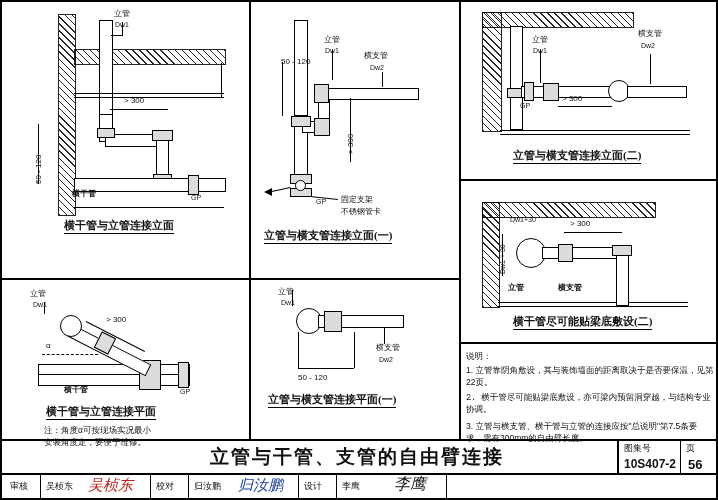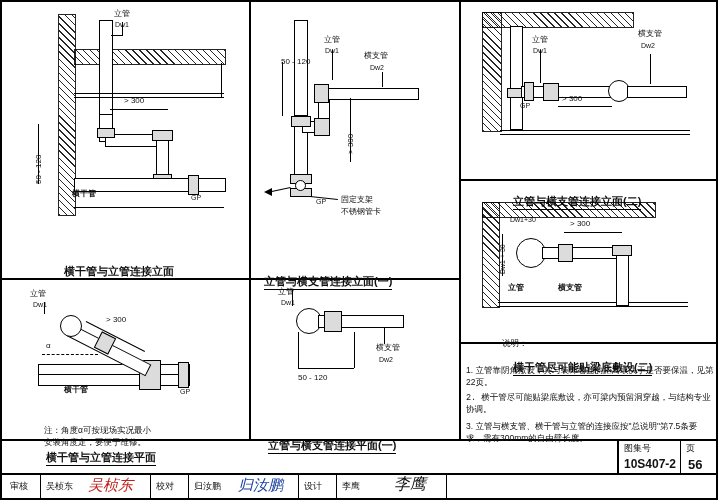--- a/index.html
+++ b/index.html
@@ -10,21 +10,21 @@
     color:#111;
     overflow:hidden;
   }
   #sheet{position:relative;width:718px;height:500px;box-sizing:border-box;border:2px solid #000;}
   .ln{position:absolute;background:#000;}
   .h{height:1px;}
   .v{width:1px;}
   .h2{height:2px;}
   .v2{width:2px;}
   .txt{position:absolute;white-space:nowrap;line-height:1.05;}
-  .cn{font-family:Liberation Sans, sans-serif;margin-top:46px;}
+  .cn{font-family:Liberation Serif, serif;}
   .cap{font-weight:bold;font-size:11px;}
   .capu{border-bottom:1px solid #000;padding-bottom:1px;}
   .sm{font-size:8px;}
   .xs{font-size:7px;}
   .md{font-size:9px;}
   .rot90{transform:rotate(-90deg);transform-origin:left top;}
   .hatch{
     position:absolute;
     background:repeating-linear-gradient(45deg,#000 0,#000 1px,transparent 1px,transparent 5px);
     border:1px solid #000;
@@ -249,26 +249,27 @@
     <div class="txt xs" style="left:279px;top:297px;">Dw1</div>
 
     <div class="ln v" style="left:382px;top:326px;height:16px;"></div>
     <div class="txt sm" style="left:374px;top:342px;">横支管</div>
     <div class="txt xs" style="left:377px;top:354px;">Dw2</div>
 
     <div class="txt cap capu cn" style="left:266px;top:392px;">立管与横支管连接平面(一)</div>
   </div>
 
   <div>
-    <div class="note" style="left:464px;top:335px;margin-left:36px;">说明：</div>
+    <div class="note" style="left:464px;top:348px;">说明：</div>
     <div class="note" style="left:464px;top:362px;width:248px;">1. 立管靠阴角敷设，其与装饰墙面的距离取决于是否要保温，见第22页。</div>
     <div class="note" style="left:464px;top:390px;width:248px;font-family:Liberation Mono, monospace;">2. 横干管尽可能贴梁底敷设，亦可梁内预留洞穿越，与结构专业协调。</div>
     <div class="note" style="left:464px;top:418px;width:248px;">3. 立管与横支管、横干管与立管的连接应按"总说明"第7.5条要求，需有300mm的自由臂长度。</div>
   </div>
 
+  <div class="txt titlebig cn" style="left:355px;top:445px;transform:translateX(-50%);">立管与干管、支管的自由臂连接</div>
   <div class="txt md" style="left:622px;top:442px;">图集号</div>
   <div class="txt" style="left:622px;top:456px;font-size:12px;font-weight:bold;">10S407-2</div>
   <div class="txt md" style="left:684px;top:442px;">页</div>
   <div class="txt" style="left:686px;top:456px;font-size:13px;font-weight:bold;">56</div>
 
   <div>
     <div class="ln v" style="left:38px;top:471px;height:29px;"></div>
     <div class="ln v" style="left:148px;top:471px;height:29px;"></div>
     <div class="ln v" style="left:186px;top:471px;height:29px;"></div>
     <div class="ln v" style="left:296px;top:471px;height:29px;"></div>

